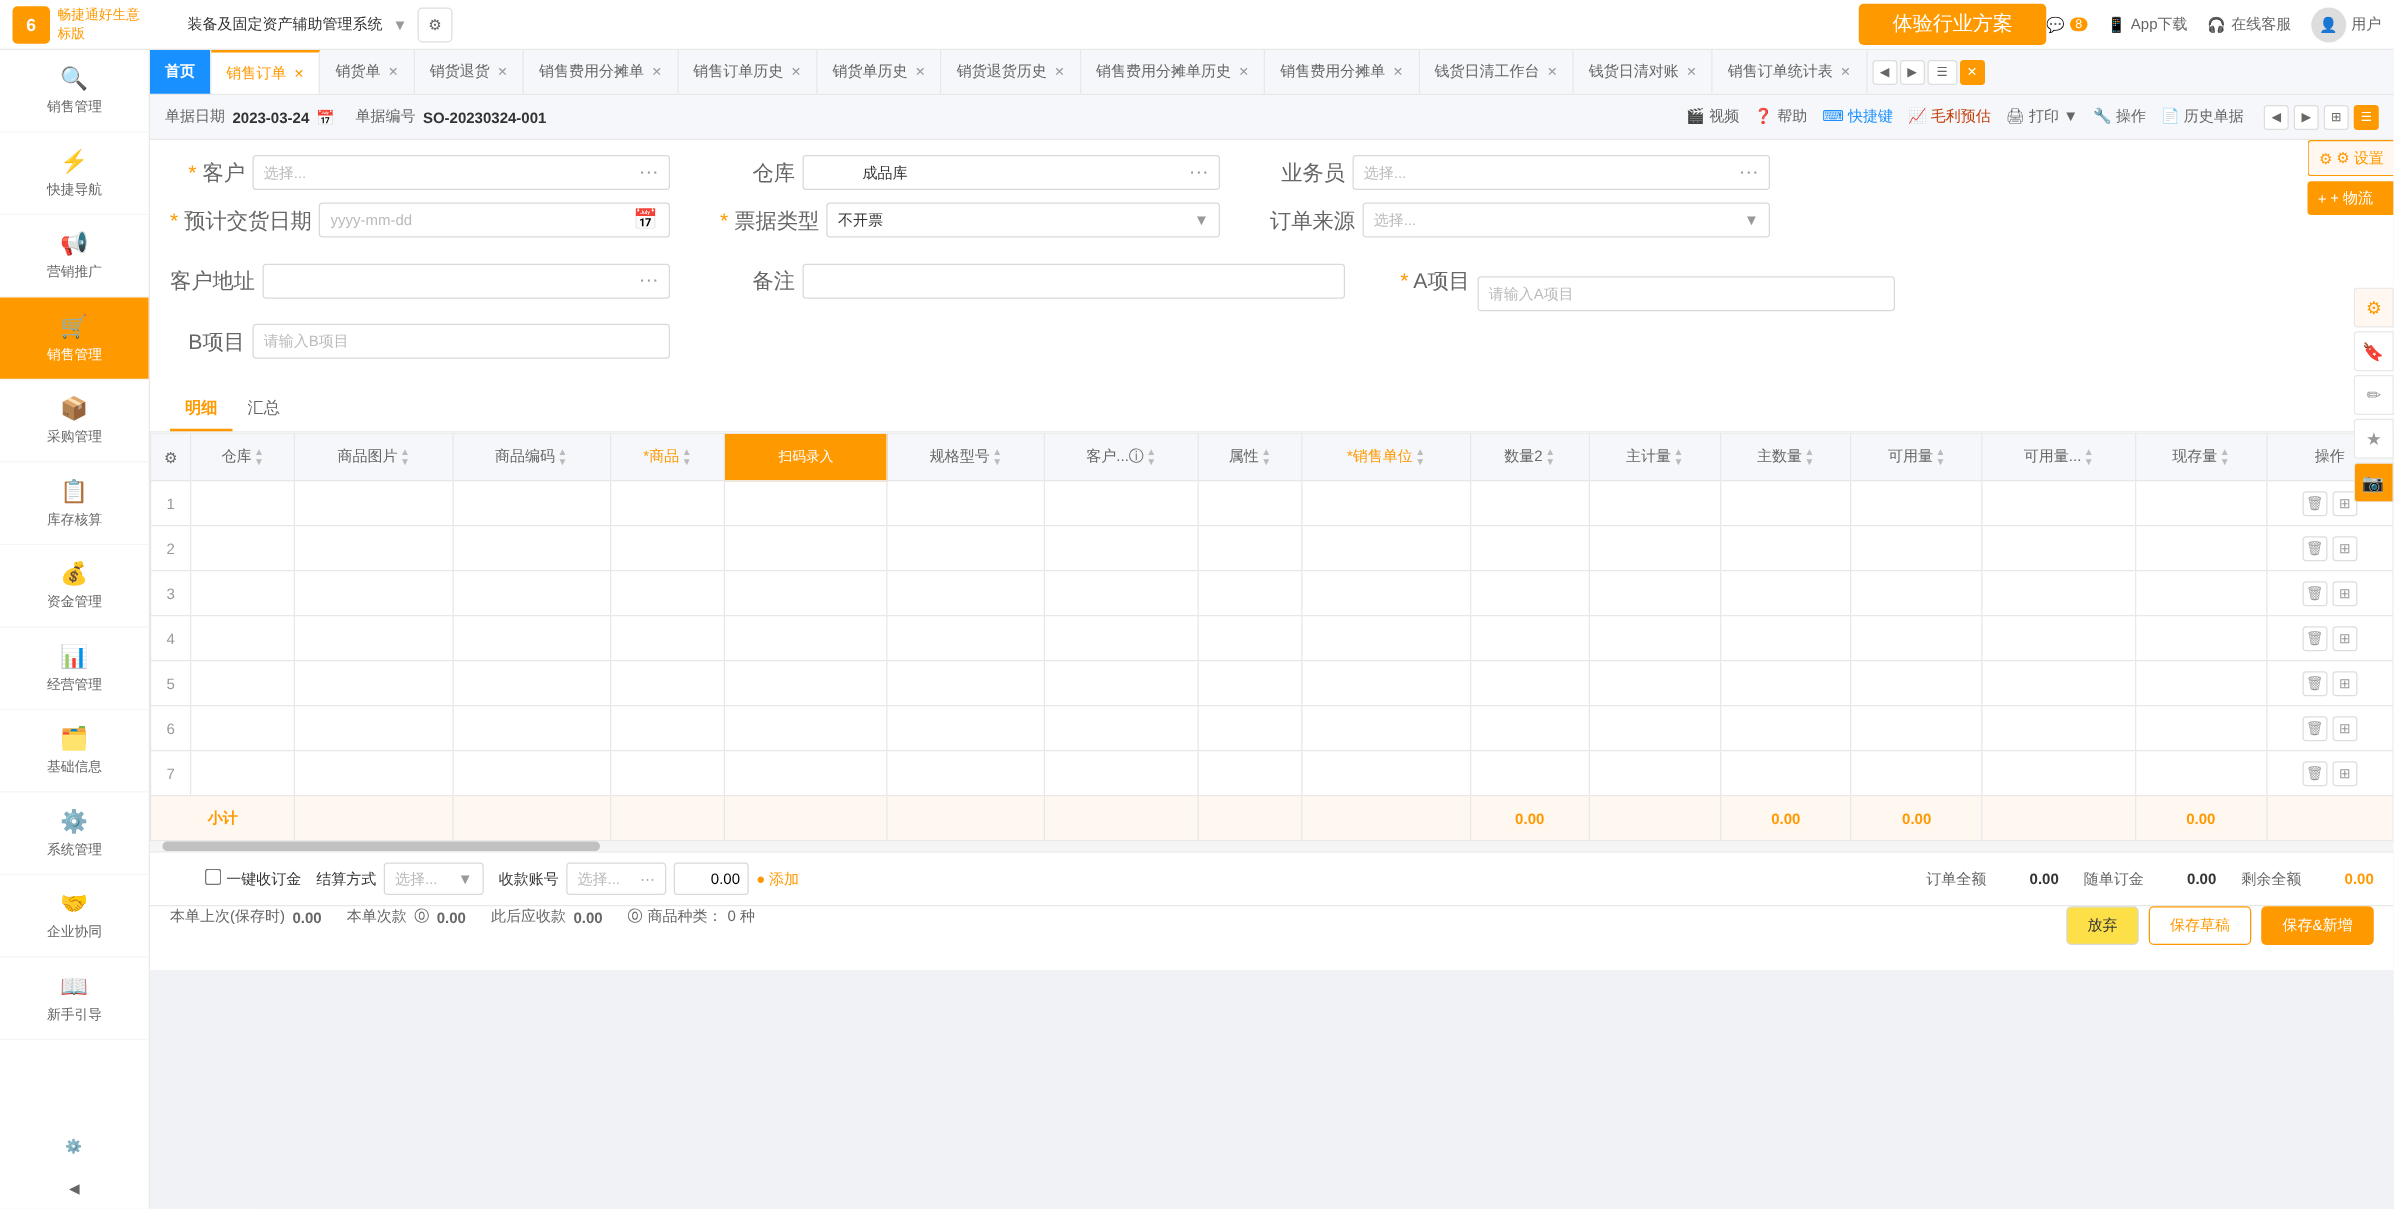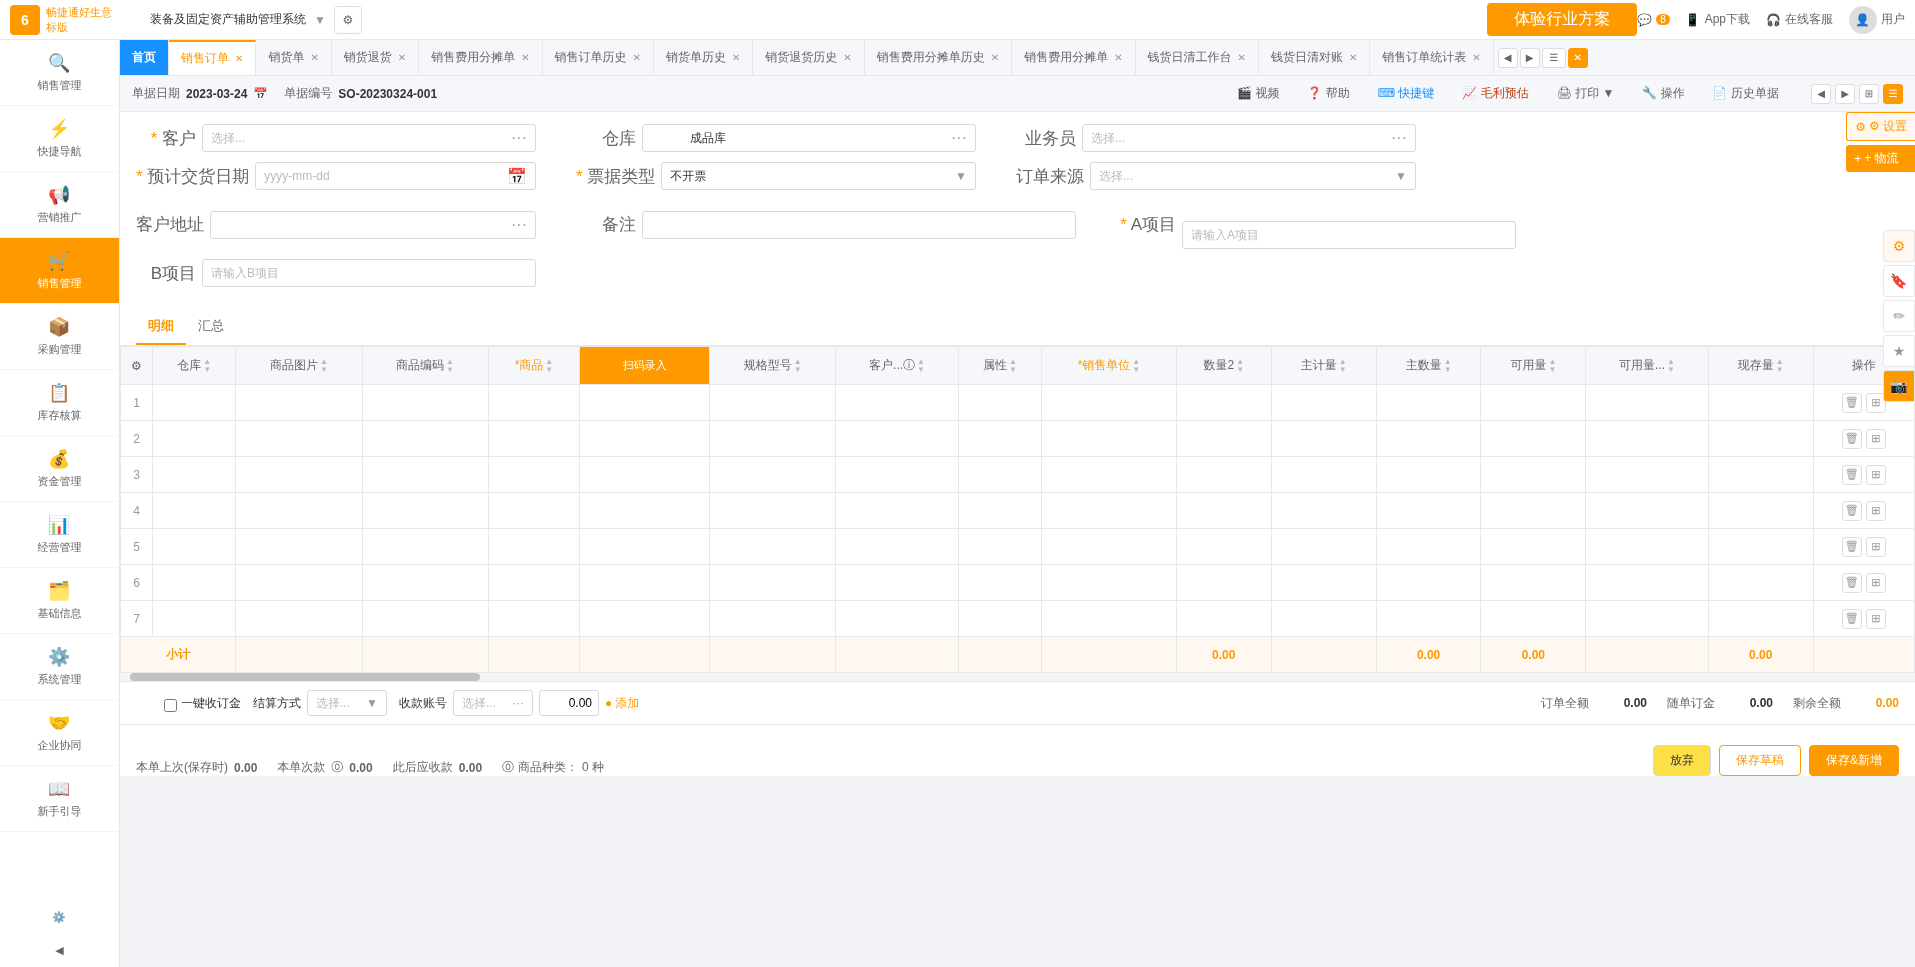--- a/index.html
+++ b/index.html
@@ -44,21 +44,21 @@
 
     
     .content { flex: 1; overflow-y: auto; background: #f0f2f5; }
     .form-container { background: #fff; margin: 0; }
 
     
     .form-header-bar { height: 36px; background: #f5f7fa; border-bottom: 1px solid #e8e8e8; display: flex; align-items: center; padding: 0 12px; gap: 16px; }
     .form-header-field { display: flex; align-items: center; gap: 6px; }
     .form-header-label { color: #666; font-size: 12px; }
     .form-header-value { color: #333; font-size: 12px; font-weight: bold; }
-    .form-header-actions { margin-left: auto; display: flex; align-items: center; gap: 28px; }
+    .form-header-actions { margin-left: auto; display: flex; align-items: center; gap: 12px; }
     .header-action-btn { display: flex; align-items: center; gap: 3px; color: #666; cursor: pointer; font-size: 12px; }
     .header-action-btn.profit { color: #c2410c; }
     .header-action-btn.print { color: #666; }
 
     
     .form-fields { padding: 12px 16px; background: #fff; }
     .form-row { display: flex; align-items: center; margin-bottom: 10px; gap: 0; }
     .form-field { display: flex; align-items: center; gap: 6px; flex: 1; }
     .field-label { color: #666; font-size: 17px; white-space: nowrap; min-width: 60px; text-align: right; }
     .field-label.required::before { content: '* '; color: #f90; }
@@ -82,34 +82,34 @@
     .subtotal-row td { background: #fff8f0; color: #f90; font-weight: bold; }
     .subtotal-label { color: #f90; font-weight: bold; text-align: center; }
     .scan-btn { background: #f90; color: white; border: none; padding: 3px 8px; border-radius: 3px; cursor: pointer; font-size: 11px; }
     .col-actions { display: flex; align-items: center; gap: 4px; justify-content: center; }
     .action-icon { width: 20px; height: 20px; border: 1px solid #ddd; border-radius: 3px; display: flex; align-items: center; justify-content: center; cursor: pointer; color: #999; font-size: 11px; }
     .th-sort { display: flex; align-items: center; justify-content: center; gap: 2px; }
     .sort-arrows { display: flex; flex-direction: column; line-height: 1; color: #bbb; font-size: 8px; }
 
     
     .bottom-area { background: #fff; padding: 8px 16px; border-top: 1px solid #e8e8e8; display: flex; align-items: center; gap: 12px; }
-    .checkbox-field { display: flex; align-items: flex-end; gap: 4px; padding-left: 28px; }
+    .checkbox-field { display: flex; align-items: flex-start; gap: 4px; padding-left: 28px; }
     .add-btn { color: #f90; cursor: pointer; display: flex; align-items: center; gap: 3px; }
     .amount-input { width: 60px; height: 26px; border: 1px solid #d9d9d9; border-radius: 3px; padding: 0 6px; font-size: 12px; text-align: right; }
 
     
     .right-summary { margin-left: auto; display: flex; flex-direction: column; align-items: flex-end; gap: 2px; }
     .summary-row { display: flex; gap: 20px; }
     .summary-item { display: flex; align-items: center; gap: 8px; font-size: 12px; }
     .summary-label { color: #666; }
     .summary-value { color: #333; font-weight: bold; min-width: 50px; text-align: right; }
     .summary-value.highlight { color: #f90; }
 
     
-    .form-footer { height: 52px; background: #fff; border-top: 1px solid #e8e8e8; display: flex; align-items: flex-end; padding: 0 16px; gap: 20px; }
+    .form-footer { height: 52px; background: #fff; border-top: 1px solid #e8e8e8; display: flex; align-items: flex-start; padding: 0 16px; gap: 20px; }
     .footer-info { display: flex; align-items: center; gap: 6px; font-size: 12px; color: #666; }
     .footer-actions { margin-left: auto; display: flex; gap: 8px; }
     .btn { padding: 6px 16px; border-radius: 4px; cursor: pointer; font-size: 12px; border: 1px solid transparent; }
     .btn-default { background: #fde047; border-color: #d9d9d9; color: #333; }
     .btn-save-new { background: #f90; color: white; border-color: #f90; }
     .btn-draft { background: #fff; border-color: #f90; color: #f90; }
     .product-count { display: flex; align-items: center; gap: 4px; color: #666; font-size: 12px; }
     .right-tool-btn { width: 32px; height: 32px; background: #fff; border: 1px solid #e8e8e8; border-radius: 3px 0 0 3px; display: flex; align-items: center; justify-content: center; cursor: pointer; color: #999; font-size: 14px; }
     .right-tool-btn.orange { background: #fff7f0; color: #f90; }
 

